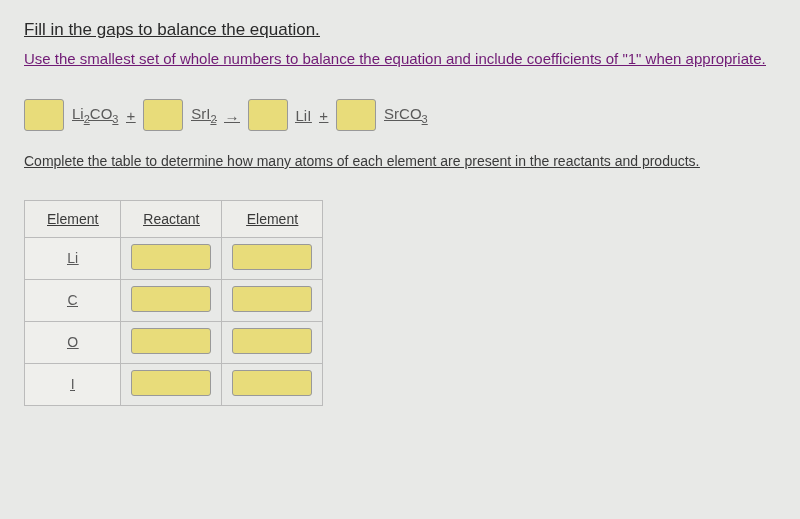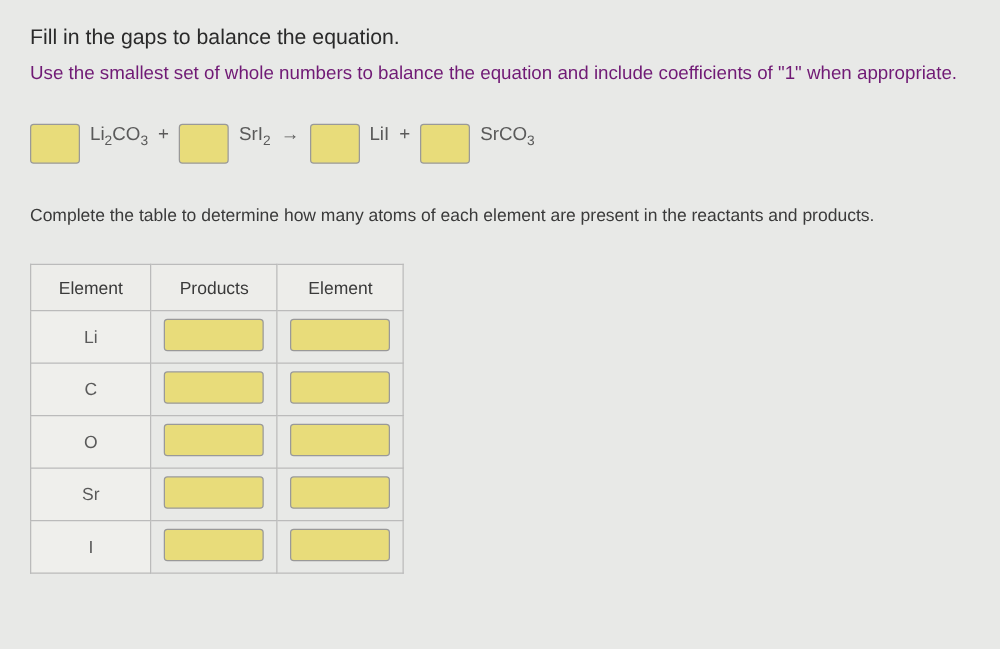--- a/index.html
+++ b/index.html
@@ -1,15 +1,15 @@
 <!DOCTYPE html>
 <html><head>
   <meta charset="utf-8">
   <style>
-    * { box-sizing: border-box; }
+    * { box-sizing: border-box; text-decoration: underline; }
     body {
       margin: 0;
       padding: 20px 24px;
       background: #e8e9e7;
       font-family: Arial, sans-serif;
       color: #3a3a3a;
       width: 800px;
       height: 519px;
     }
     .title {
@@ -17,22 +17,23 @@
       margin-bottom: 10px;
       color: #2a2a2a;
     }
     .subtitle {
       font-size: 15px;
       margin-bottom: 32px;
       color: #701a75;
     }
     .equation {
       display: flex;
+      align-items: center;
       gap: 8px;
-      margin-bottom: 32px;
+      margin-bottom: 21px;
       font-size: 15px;
       color: #5a5a5a;
     }
     .coeff-box {
       width: 40px;
       height: 32px;
       background: #e8dc7a;
       border: 1px solid #999;
       border-radius: 3px;
       display: inline-block;
@@ -98,44 +99,39 @@
   <span class="coeff-box"></span>
   <span class="formula">SrCO<sub>3</sub></span>
 </div>
 
 <div class="instruction">Complete the table to determine how many atoms of each element are present in the reactants and products.</div>
 
 <table class="atom-table">
   <thead>
     <tr>
       <th>Element</th>
-      <th>Products</th>
+      <th>Reactant</th>
       <th>Element</th>
     </tr>
   </thead>
   <tbody>
     <tr>
       <td class="elem">Li</td>
       <td><span class="cell-box"></span></td>
       <td><span class="cell-box"></span></td>
     </tr>
     <tr>
       <td class="elem">C</td>
       <td><span class="cell-box"></span></td>
       <td><span class="cell-box"></span></td>
     </tr>
     <tr>
       <td class="elem">O</td>
       <td><span class="cell-box"></span></td>
       <td><span class="cell-box"></span></td>
     </tr>
     <tr>
-      <td class="elem">Sr</td>
-      <td><span class="cell-box"></span></td>
-      <td><span class="cell-box"></span></td>
-    </tr>
-    <tr>
       <td class="elem">I</td>
       <td><span class="cell-box"></span></td>
       <td><span class="cell-box"></span></td>
     </tr>
   </tbody>
 </table>
 
 </body></html>

